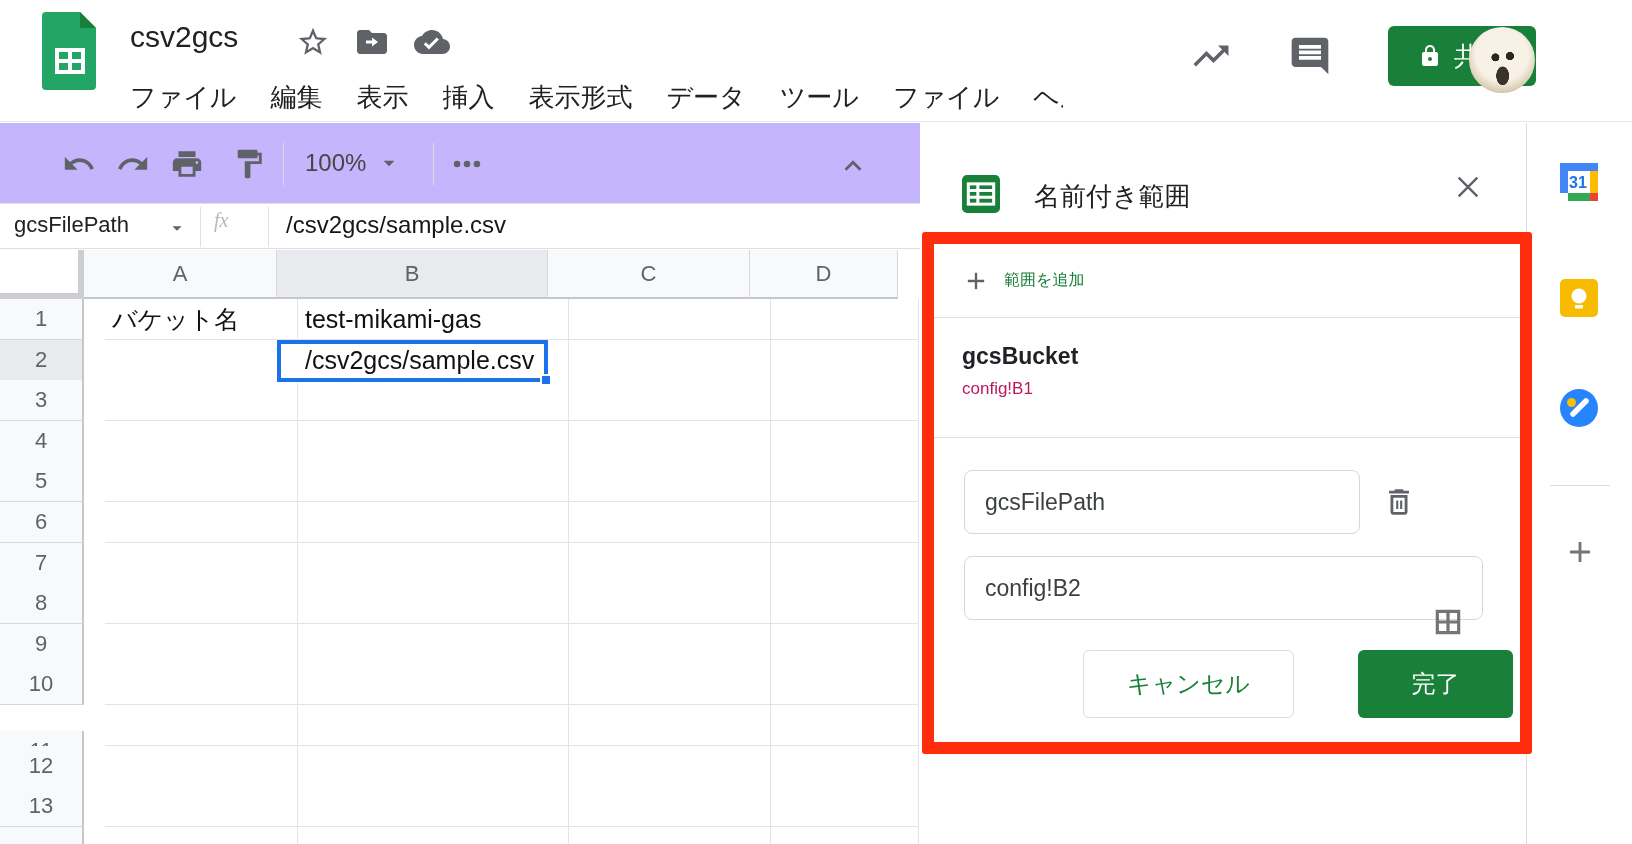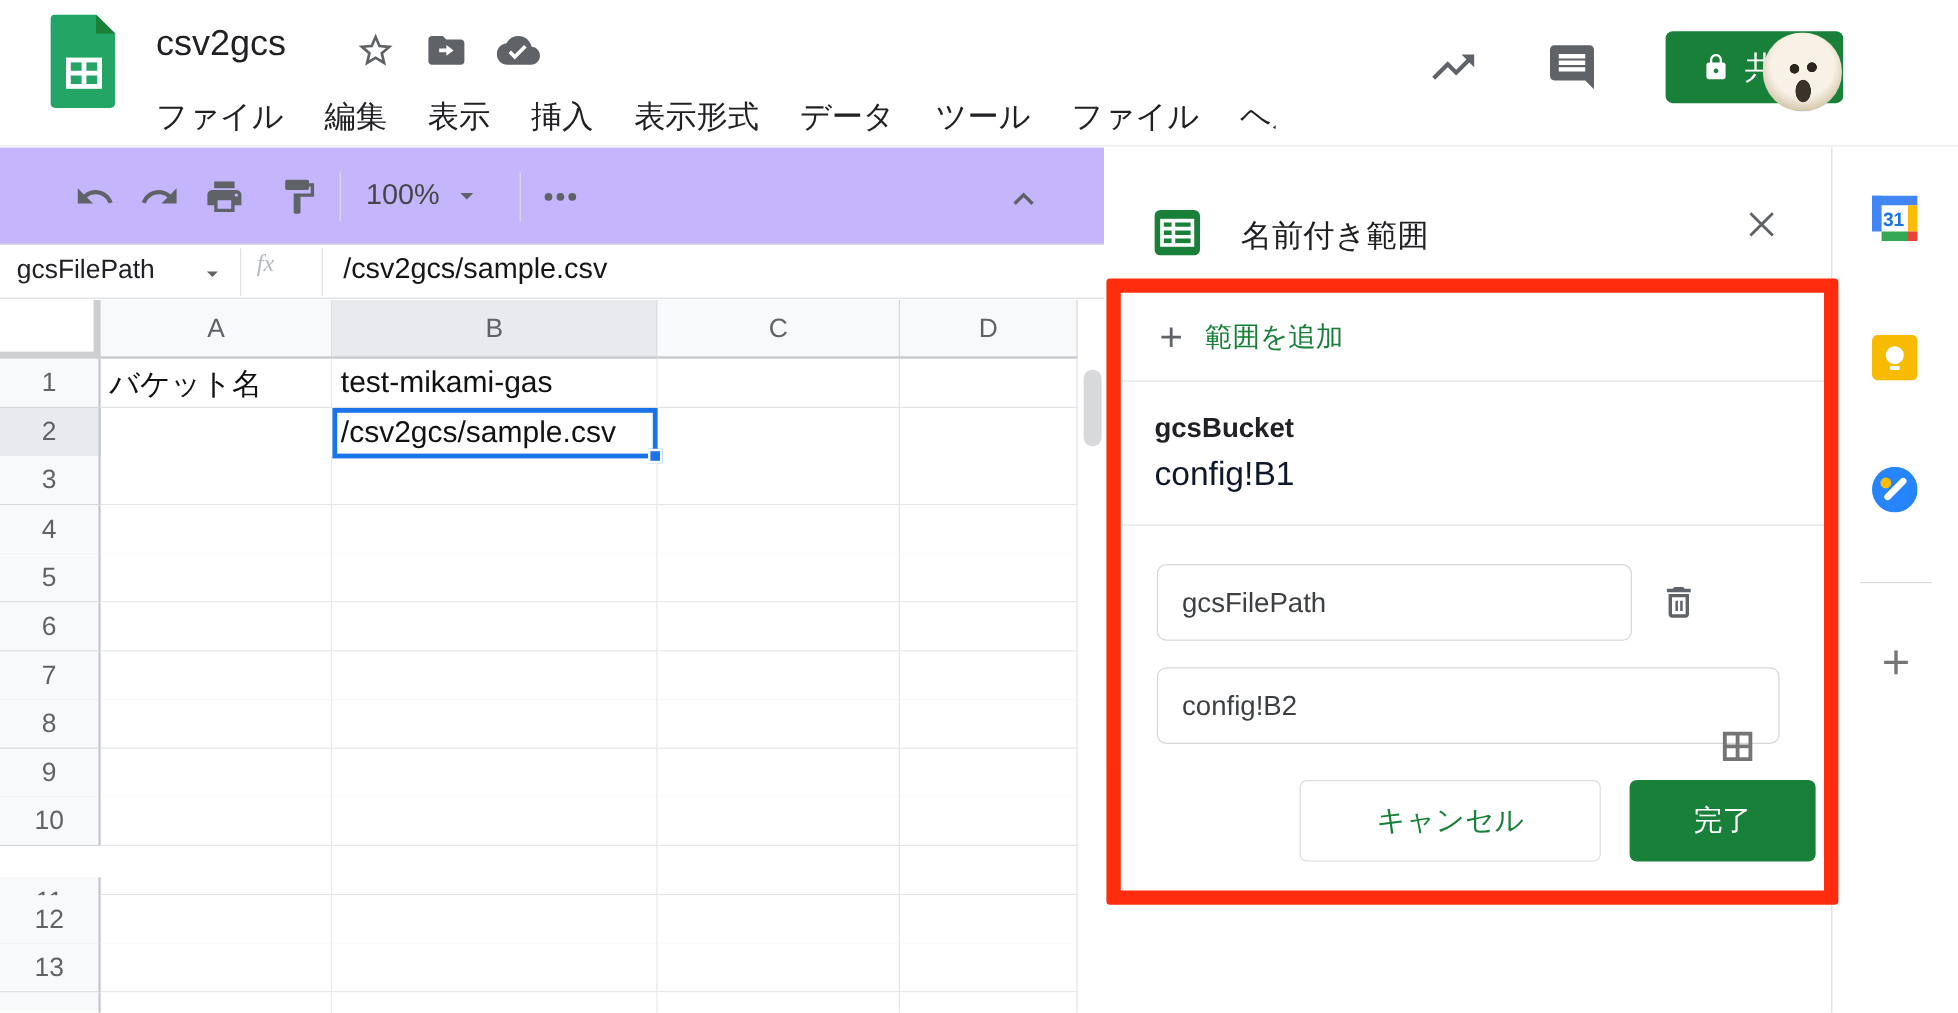--- a/index.html
+++ b/index.html
@@ -53,51 +53,51 @@
             border-right:6px solid #cdced2; border-bottom:6px solid #cdced2; }
   .colhdr { position:absolute; top:0; height:49px; background:#f8f9fa; border-right:1px solid #d5d7da;
             border-bottom:2px solid #c4c7cc; color:#5f6368; font-size:22px;
             display:flex; align-items:center; justify-content:center; cursor:pointer; }
   .rowhdr { position:absolute; left:0; width:84px; background:#f8f9fa; border-bottom:1px solid #d5d7da;
             border-right:2px solid #c4c7cc; color:#5f6368; font-size:22px;
             display:flex; align-items:center; justify-content:center; cursor:pointer; }
   .hl { background:#e8eaed !important; }
   .cell { position:absolute; background:#fff; border-right:1px solid #e2e4e7; border-bottom:1px solid #e2e4e7;
           font-size:25px; color:#0f1113; display:flex; align-items:center; padding-left:7px;
-          white-space:nowrap; overflow:hidden; cursor:cell; }
+          white-space:nowrap; overflow:hidden; cursor:cell;margin-left:21px; }
   .sel-overlay { position:absolute; border:4px solid #1a73e8; pointer-events:none; z-index:5; }
   .fill-handle { position:absolute; right:-8px; bottom:-8px; width:12px; height:12px; background:#1a73e8;
                  border:2px solid #fff; pointer-events:auto; cursor:crosshair; }
   .vscroll { position:absolute; left:903px; top:58px; width:15px; height:64px; background:#d7d9dc; border-radius:8px; cursor:grab; }
 
   
   .panel { position:absolute; left:920px; top:123px; width:606px; height:721px; background:#fff; z-index:6; }
   .panel-head-icon { position:absolute; left:42px; top:52px; }
   .panel-title { position:absolute; left:114px; top:56px; font-size:26px; color:#202124; }
   .panel-close { position:absolute; left:532px; top:48px; width:36px; height:36px; color:#5f6368; cursor:pointer; }
 
   .redbox { position:absolute; left:922px; top:232px; width:610px; height:522px;
             border:12px solid #ff2d0e; border-radius:3px; background:#fff; z-index:10; }
   .addrange { position:relative; height:74px; display:flex; align-items:center; padding-left:28px;
               border-bottom:1px solid #e0e0e0; cursor:pointer; }
   .addrange .plus { color:#5f6368; margin-right:14px; display:flex; }
-  .addrange .lbl { font-size:23px; color:#188038; }
+  .addrange .lbl { font-size:16px; color:#188038; }
   .range-item { position:relative; height:120px; padding:25px 0 0 28px; border-bottom:1px solid #e0e0e0; cursor:pointer; }
   .range-name { font-size:23px; font-weight:bold; color:#202124; }
-  .range-ref { font-size:28px; color:#0f172a; margin-top:9px; }
+  .range-ref { font-size:17px; color:#be185d; margin-top:9px; }
   .editor { position:relative; padding:32px 0 0 30px; }
   .nr-input { display:block; width:396px; height:64px; border:1px solid #d5d7db; border-radius:8px;
               font-size:23px; color:#3c4043; padding:0 54px 0 20px; font-family:inherit; background:#fff; }
   .nr-input.ref { width:519px; margin-top:22px; }
   .trash-btn { position:absolute; left:448px; top:47px; width:34px; height:34px; color:#5f6368;
                background:none; border:none; cursor:pointer; padding:0; }
   .gridpick-btn { position:absolute; left:498px; top:168px; width:32px; height:32px; color:#757575;
                background:none; border:none; cursor:pointer; padding:0; }
   .btn-row { position:relative; margin-top:30px; height:68px; }
-  .btn-cancel { position:absolute; left:119px; top:0; width:251px; height:68px; background:#fff;
+  .btn-cancel { position:absolute; left:119px; top:0; width:211px; height:68px; background:#fff;
                 border:1px solid #dadce0; border-radius:6px; color:#188038; font-size:24px;
                 cursor:pointer; font-family:inherit;text-align:center; }
   .btn-done { position:absolute; left:394px; top:0; width:155px; height:68px; background:#188038;
               border:none; border-radius:6px; color:#fff; font-size:24px; cursor:pointer; font-family:inherit; }
 
   
   .rail { position:absolute; left:1526px; top:123px; width:106px; height:721px; background:#fff;
           border-left:1px solid #dadce0; z-index:7; }
   .rail-icon { position:absolute; left:33px; width:38px; height:38px; cursor:pointer; }
   .rail-sep { position:absolute; left:23px; top:362px; width:60px; height:1px; background:#dadce0; }

